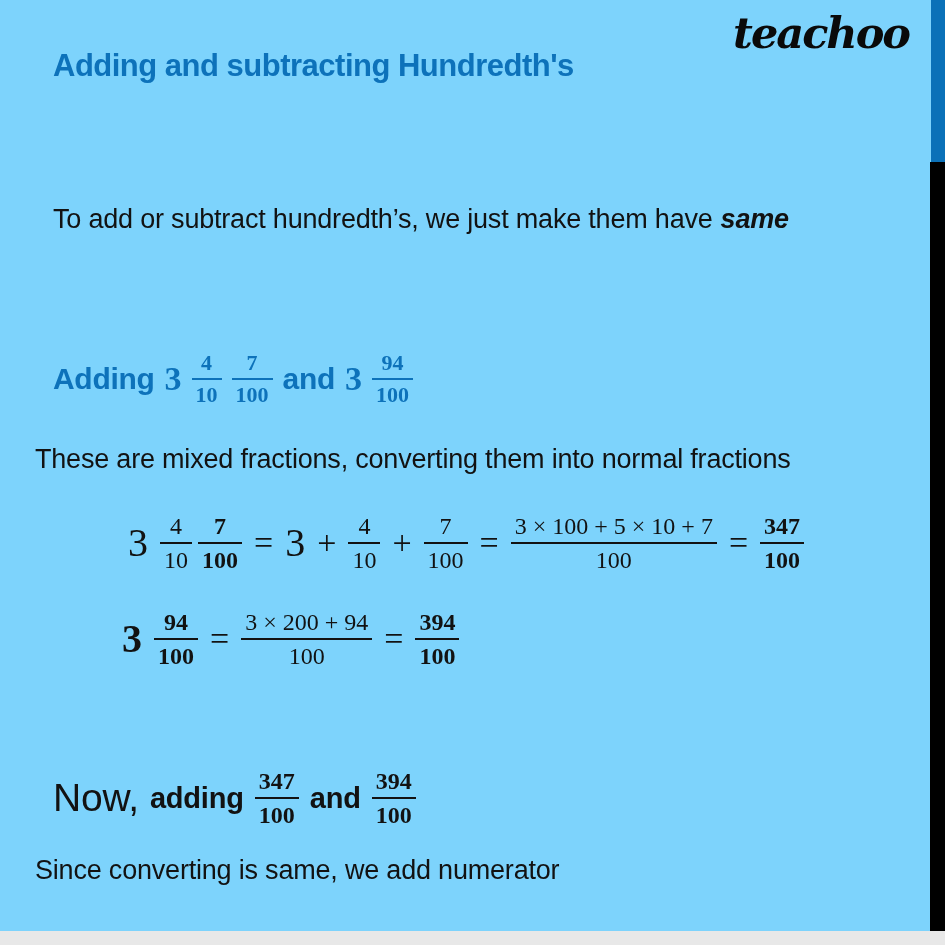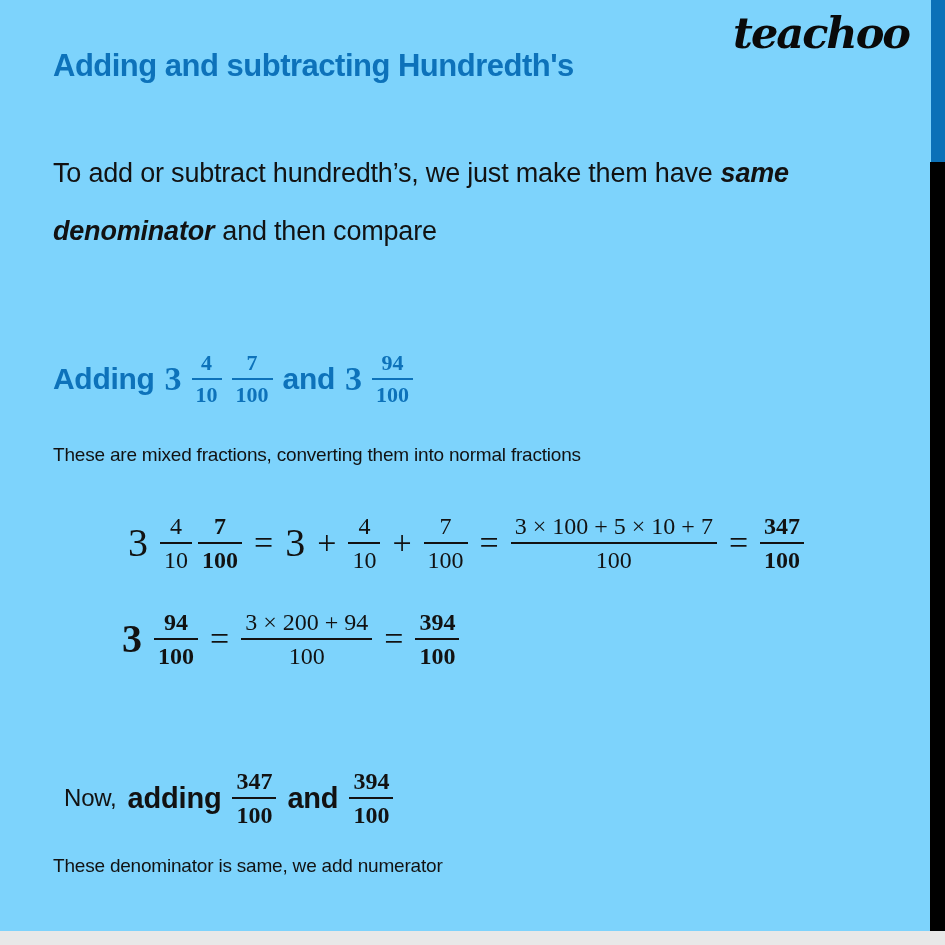--- a/index.html
+++ b/index.html
@@ -26,21 +26,21 @@
 
   
   .title{
     position:absolute;left:53px;top:48px;margin:0;
     font-size:31px;font-weight:bold;letter-spacing:-0.5px;
     color:#0d72ba;
   }
 
   
   .intro{position:absolute;left:53px;top:158px;font-size:27px;letter-spacing:-0.2px;}
-  .intro-line{height:58px;white-space:nowrap;}
+  .intro-line{height:58px;white-space:nowrap;margin-top:46px;}
   .intro-line .seg{margin-right:8px;}
   .intro-line .seg:last-child{margin-right:0;}
   .emph{font-weight:bold;font-style:italic;}
   .frac{
     display:inline-flex;flex-direction:column;align-items:stretch;
     text-align:center;line-height:1;
     font-family:"Liberation Serif","DejaVu Serif",serif;
   }
   .frac .num{padding:0 4px 4px;white-space:nowrap;}
   .frac .den{padding:4px 4px 0;border-top:2.5px solid currentColor;white-space:nowrap;}
@@ -49,63 +49,60 @@
   
   .subheading{
     position:absolute;left:53px;top:352px;
     display:flex;align-items:center;gap:10px;
     color:#0d72ba;
   }
   .subheading .sh-word{font-size:30px;font-weight:bold;letter-spacing:-0.3px;}
   .subheading .whole{font-family:"Liberation Serif","DejaVu Serif",serif;font-size:34px;font-weight:bold;}
   .subheading .frac{font-size:22px;font-weight:bold;}
 
-  .note{position:absolute;left:53px;font-size:19px;letter-spacing:-0.2px;}
+  .note{position:absolute;left:35px;font-size:27px;letter-spacing:-0.2px;}
   .note-mixed{top:444px;}
   .note-closing{top:855px;}
 
   
   .math-row{
     position:absolute;display:flex;align-items:center;gap:12px;
     font-family:"Liberation Serif","DejaVu Serif",serif;color:#121212;
   }
   .eq1{left:128px;top:504px;height:78px;}
   .eq2{left:122px;top:600px;height:78px;}
   .math-row .whole{font-size:40px;line-height:1;}
   .math-row .op{font-size:34px;line-height:1;}
   .math-row .frac{font-size:24px;}
   .math-row .tight{margin-left:-6px;}
 
   
   .now-line{
     position:absolute;left:53px;top:762px;height:72px;
     display:flex;align-items:center;gap:11px;
   }
-  .now-line .word{font-size:24px;letter-spacing:-0.2px;margin-left:11px;}
+  .now-line .word{font-size:39px;letter-spacing:-0.2px;}
   .now-line .word-bold{font-size:29px;font-weight:bold;letter-spacing:-0.2px;}
   .now-line .frac{font-size:24px;font-weight:bold;}
 </style>
 </head>
 <body>
 
 <div class="page">
 
   <div class="bar-blue"></div>
   <div class="bar-black"></div>
 
   <div class="logo">teachoo</div>
 
   <h1 class="title">Adding and subtracting Hundredth's</h1>
 
   <div class="intro">
     <div class="intro-line">
       <span class="seg">To add or subtract hundredth’s, we just make them have</span><span class="seg emph">same</span>
-    </div>
-    <div class="intro-line">
-      <span class="seg emph">denominator</span><span class="seg">and then compare</span>
     </div>
   </div>
 
   <div class="subheading">
     <span class="sh-word">Adding</span>
     <span class="whole">3</span>
     <span class="frac">
       <span class="num">4</span>
       <span class="den">10</span>
     </span>
@@ -182,15 +179,15 @@
       <span class="num">347</span>
       <span class="den">100</span>
     </span>
     <span class="word-bold">and</span>
     <span class="frac">
       <span class="num">394</span>
       <span class="den">100</span>
     </span>
   </div>
 
-  <div class="note note-closing">These denominator is same, we add numerator</div>
+  <div class="note note-closing">Since converting is same, we add numerator</div>
 
 </div>
 
 </body></html>

